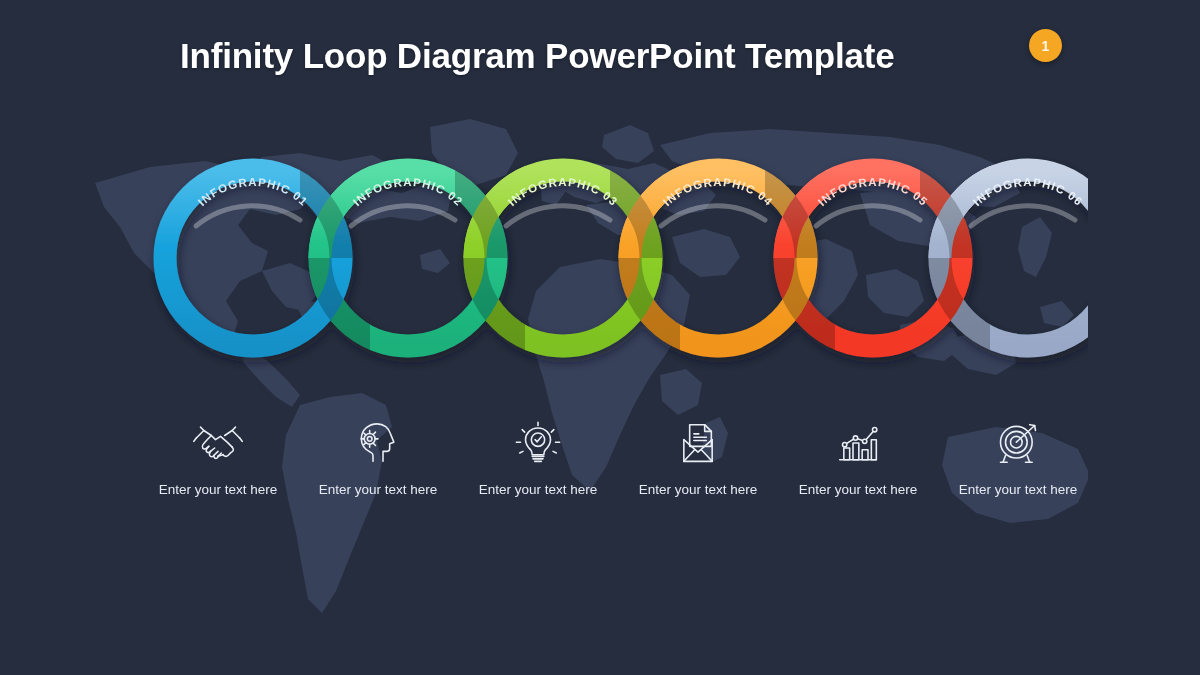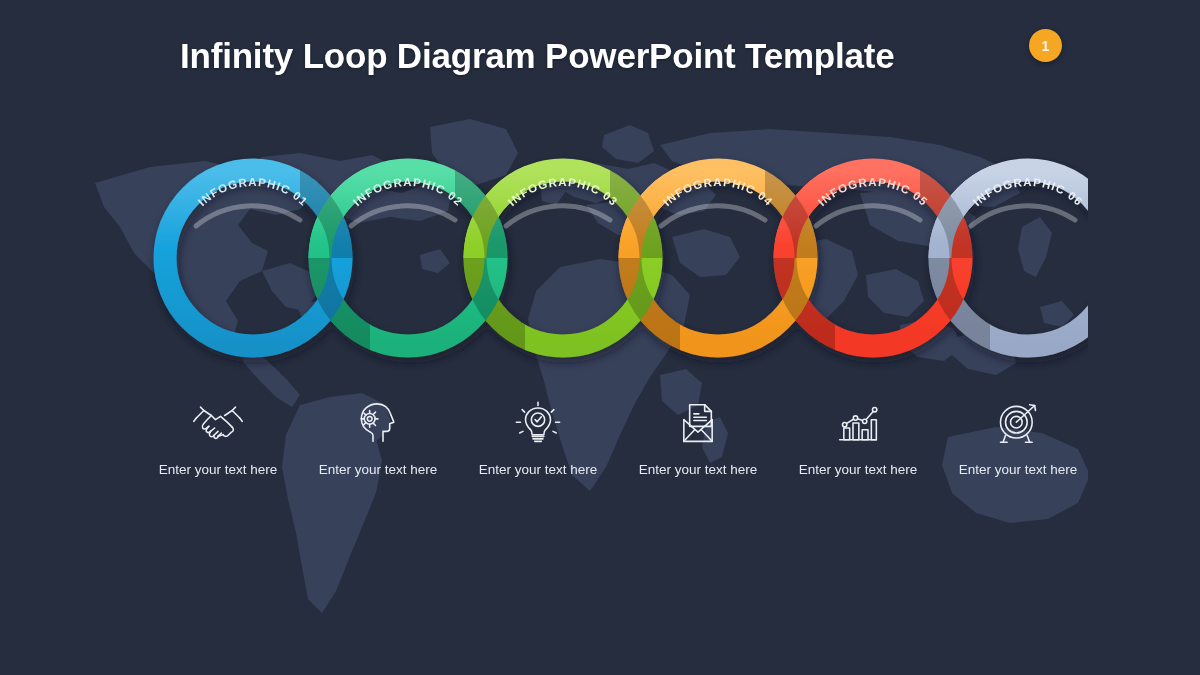--- a/index.html
+++ b/index.html
@@ -74,21 +74,21 @@
     font-family: "Liberation Sans", sans-serif;
     font-size: 11.5px;
     font-weight: bold;
     letter-spacing: 1.1px;
   }
 
   
   #items-row {
     position: absolute;
     left: 0;
-    top: 400px;
+    top: 420px;
     width: 1200px;
     height: 110px;
     display: flex;
   }
 
   .item {
     width: 160px;
     display: flex;
     flex-direction: column;
     align-items: center;

